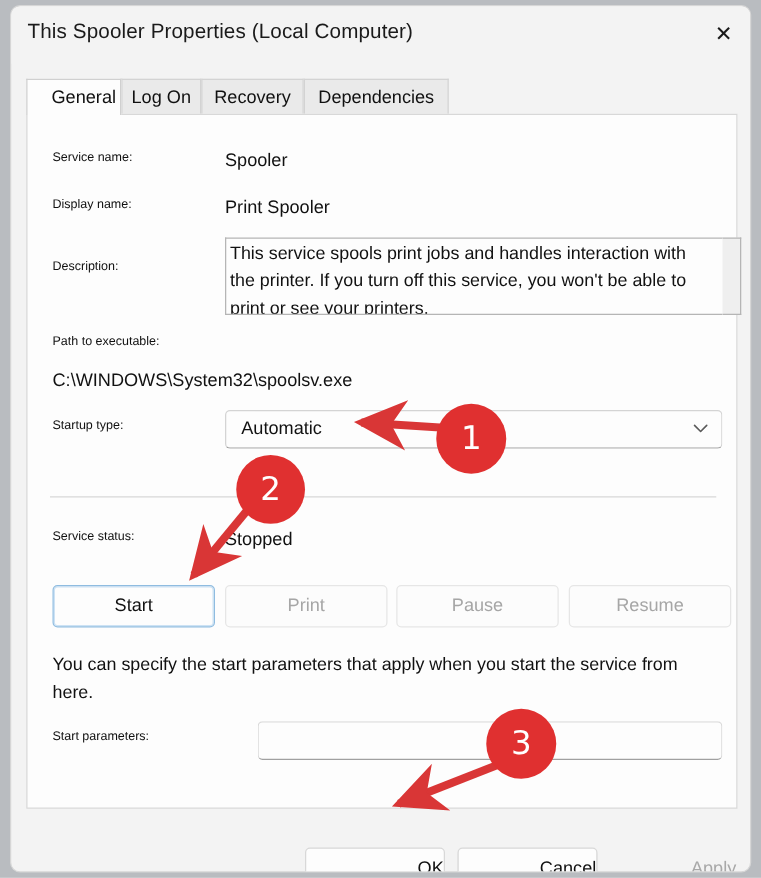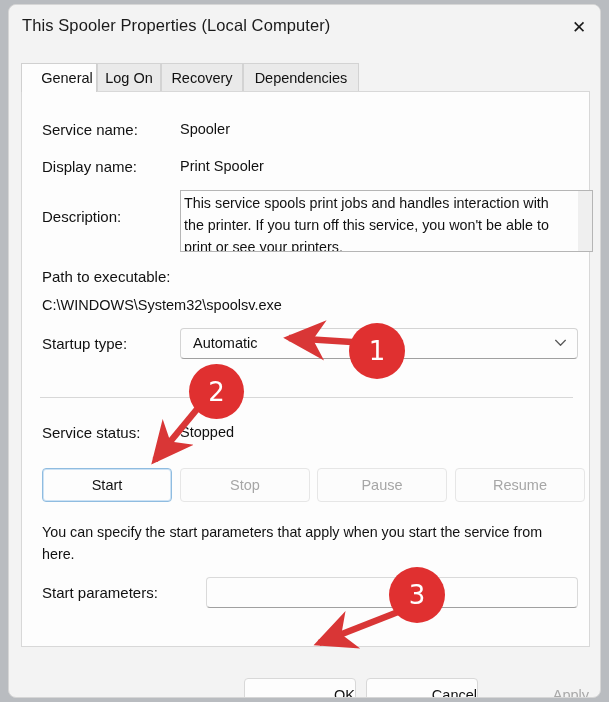--- a/index.html
+++ b/index.html
@@ -107,21 +107,21 @@
     top: 86px;
     width: 569px;
     height: 556px;
     background: #fdfdfd;
     border: 1px solid #d8d8d8;
     box-sizing: border-box;
   }
 
   .lbl {
     position: absolute;
-    font-size: 15px;
+    font-size: 10px;
     color: #111;
     white-space: nowrap;
   }
   .val {
     position: absolute;
     font-size: 14.5px;
     color: #111;
     white-space: nowrap;
   }
 
@@ -346,21 +346,21 @@
 
       <div class="divider"></div>
 
       <div class="lbl" style="left:20px; top:332px;">Service status:</div>
       <div class="val" style="left:158px; top:332px;">Stopped</div>
 
       <div class="svc-btn enabled" style="left:20px; width:130px;">
         <span>Start</span>
       </div>
       <div class="svc-btn disabled" style="left:158px; width:130px;">
-        <span>Stop</span>
+        <span>Print</span>
       </div>
       <div class="svc-btn disabled" style="left:433px; width:130px;">
         <span>Resume</span>
       </div>
       <div class="svc-btn disabled" style="left:295px; width:130px;">
         <span>Pause</span>
       </div>
 
       <div class="help-text">You can specify the start parameters that apply when you start the service from here.</div>
 

